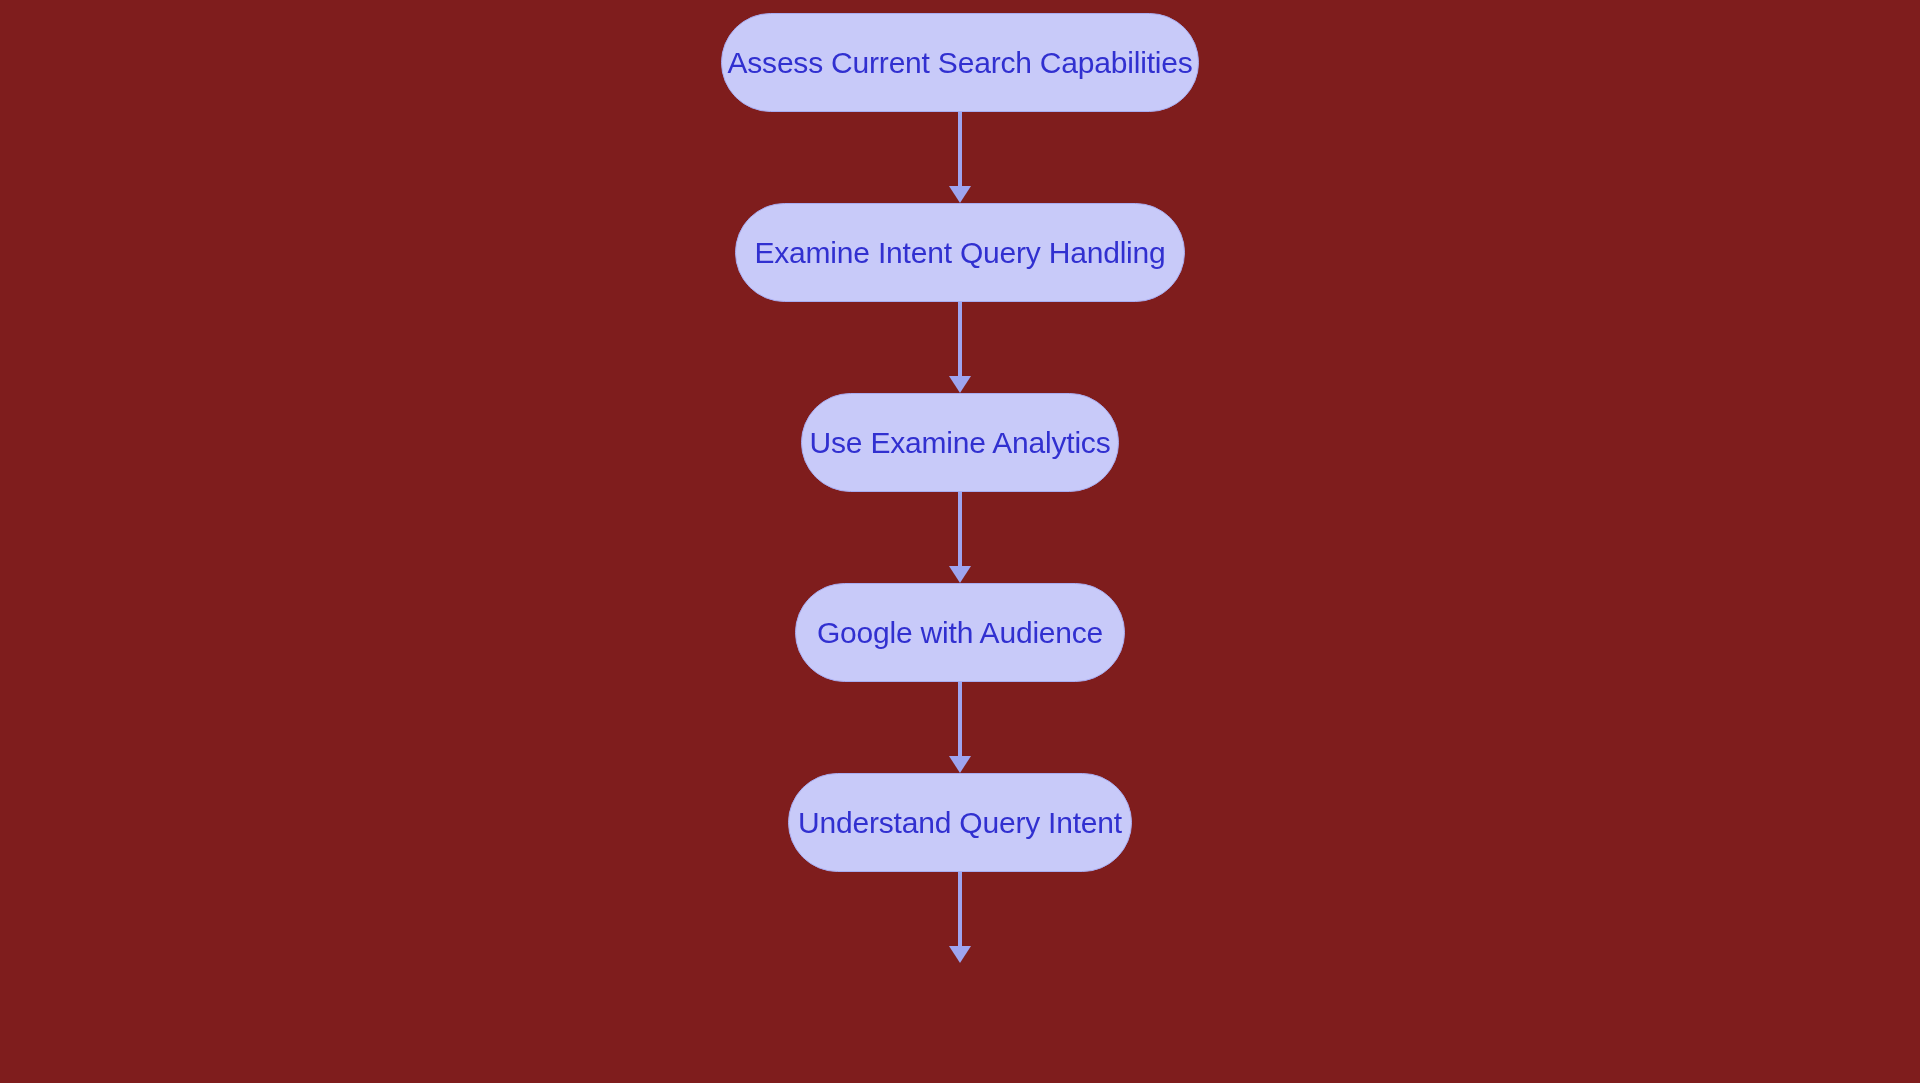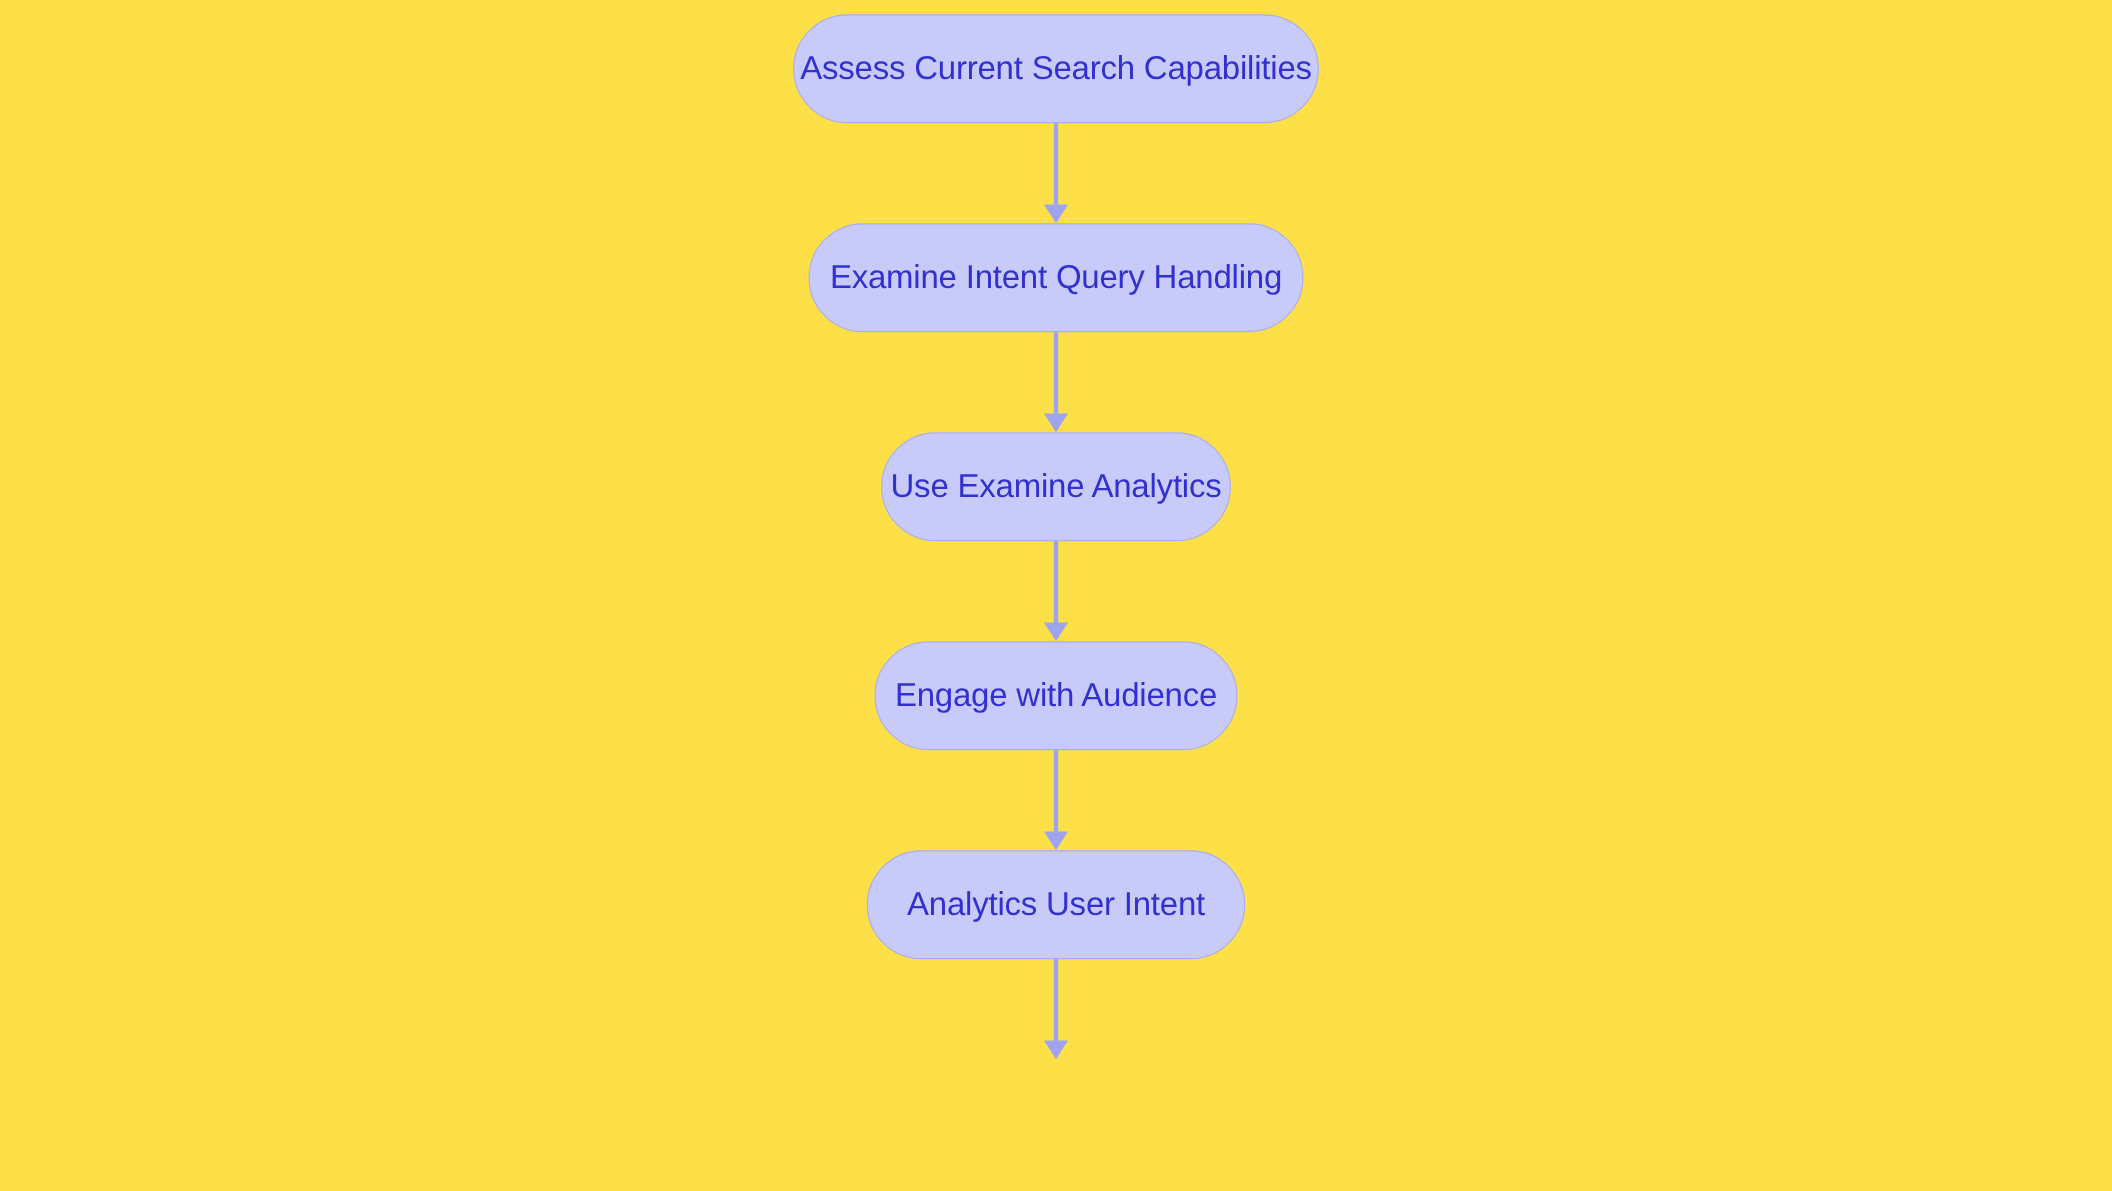--- a/index.html
+++ b/index.html
@@ -12,21 +12,21 @@
     height: 1083px;
     background: #ffffff;
     font-family: "Liberation Sans", sans-serif;
     overflow: hidden;
   }
 
   #flow-canvas {
     position: relative;
     width: 1920px;
     height: 1083px;
-    background: #fde047;
+    background: #7f1d1d;
   }
 
   .flow-column {
     position: absolute;
     left: 0;
     top: 0;
     width: 1920px;
     height: 1083px;
     display: flex;
     flex-direction: column;
@@ -124,30 +124,30 @@
     <div class="node w-2">
       <span class="node-label">Use Examine Analytics</span>
     </div>
 
     <div class="connector">
       <div class="connector-line"></div>
       <div class="connector-head"></div>
     </div>
 
     <div class="node w-3">
-      <span class="node-label">Engage with Audience</span>
+      <span class="node-label">Google with Audience</span>
     </div>
 
     <div class="connector">
       <div class="connector-line"></div>
       <div class="connector-head"></div>
     </div>
 
     <div class="node w-4">
-      <span class="node-label">Analytics User Intent</span>
+      <span class="node-label">Understand Query Intent</span>
     </div>
 
     <div class="connector">
       <div class="connector-line"></div>
       <div class="connector-head"></div>
     </div>
 
 
   </div>
 </div>

